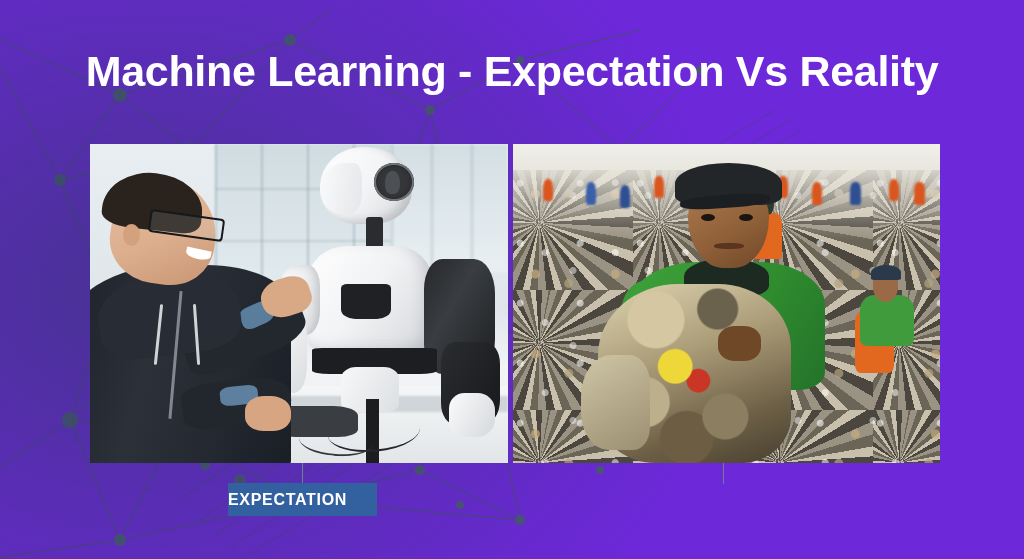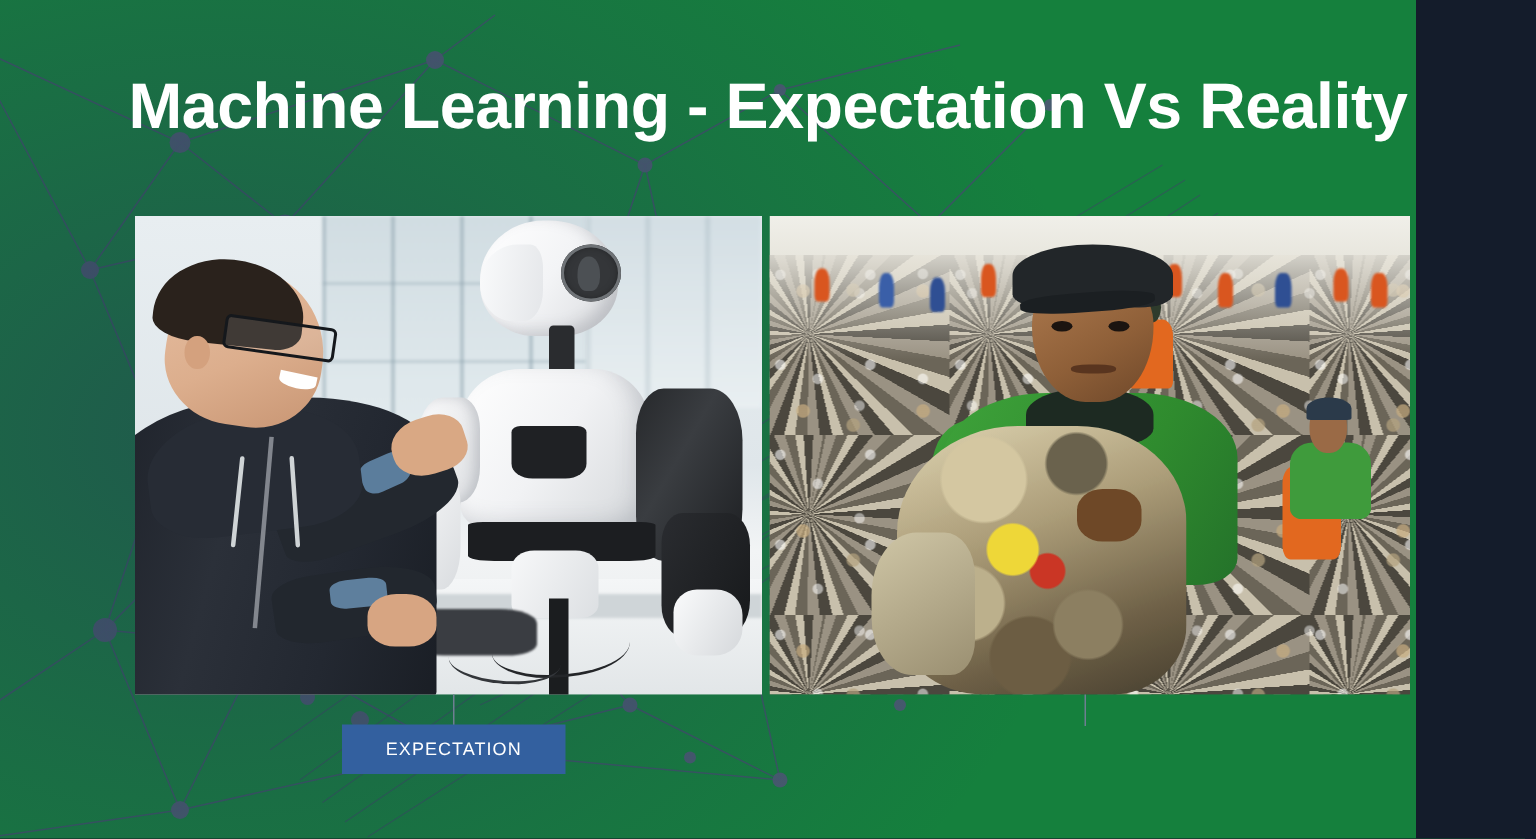--- a/index.html
+++ b/index.html
@@ -5,24 +5,24 @@
   html, body {
     margin: 0;
     padding: 0;
     background: #141c2b;
   }
   body {
     font-family: "Liberation Sans", sans-serif;
   }
   .slide {
     position: relative;
-    width: 944px;
+    width: 1024px;
     height: 559px;
     overflow: hidden;
-    background: #15803d;
+    background: #6d28d9;
   }
   
   .bg-network {
     position: absolute;
     left: 0; top: 0;
     width: 1024px;
     height: 559px;
   }
   .bg-vignette {
     position: absolute;
@@ -489,24 +489,24 @@
     width: 1px;
     background: #6f7e92;
   }
   .conn-left  { left: 302px; top: 463px; height: 21px; }
   .conn-right { left: 723px; top: 463px; height: 21px; }
 
   .label-box {
     position: absolute;
     height: 33px;
     line-height: 33px;
-    text-align: center;
+    text-align: left;
     color: #ffffff;
-    font-size: 12px;
-    font-weight: normal;
+    font-size: 16px;
+    font-weight: bold;
     letter-spacing: 0.7px;
     font-family: "Liberation Sans", sans-serif;
   }
   .label-expectation {
     left: 228px; top: 483px; width: 149px;
     background: #33609f;
   }
   .label-reality {
     left: 665px; top: 483px; width: 118px;
     background: #b3bf9b;

